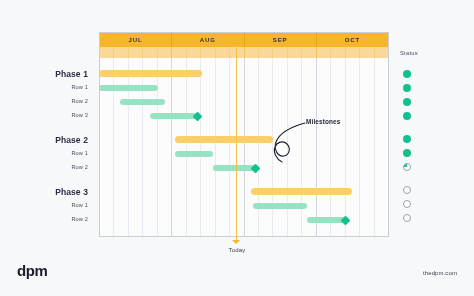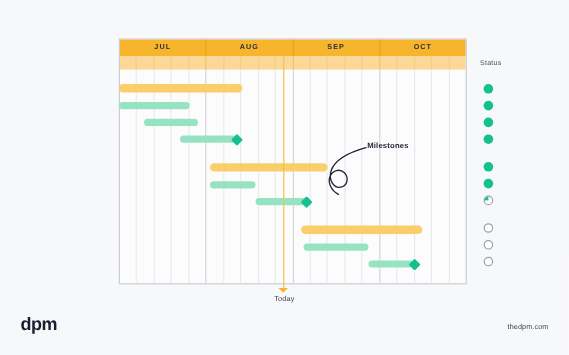--- a/index.html
+++ b/index.html
@@ -190,20 +190,32 @@
       <div class="body-group">
         <div class="body-cell"></div>
         <div class="body-cell"></div>
         <div class="body-cell"></div>
         <div class="body-cell"></div>
         <div class="body-cell"></div>
       </div>
     </div>
   </div>
 
+  <div id="row-labels">
+    <div class="rowlabel phase" style="top:12px">Phase 1</div>
+    <div class="rowlabel task" style="top:27px">Row 1</div>
+    <div class="rowlabel task" style="top:41px">Row 2</div>
+    <div class="rowlabel task" style="top:55px">Row 3</div>
+    <div class="rowlabel phase" style="top:78px">Phase 2</div>
+    <div class="rowlabel task" style="top:93px">Row 1</div>
+    <div class="rowlabel task" style="top:107px">Row 2</div>
+    <div class="rowlabel phase" style="top:130px">Phase 3</div>
+    <div class="rowlabel task" style="top:145px">Row 1</div>
+    <div class="rowlabel task" style="top:159px">Row 2</div>
+  </div>
 
   <div id="bars">
     <div class="bar summary" style="left:0px;top:13px;width:103px;"></div>
     <div class="bar task" style="left:0px;top:28px;width:59px;"></div>
     <div class="bar task" style="left:21px;top:42px;width:45px;"></div>
     <div class="bar task" style="left:51px;top:56px;width:47px;"></div>
     <div class="milestone" style="left:95px;top:55.5px;"></div>
 
     <div class="bar summary" style="left:76px;top:79px;width:98px;"></div>
     <div class="bar task" style="left:76px;top:94px;width:38px;"></div>

